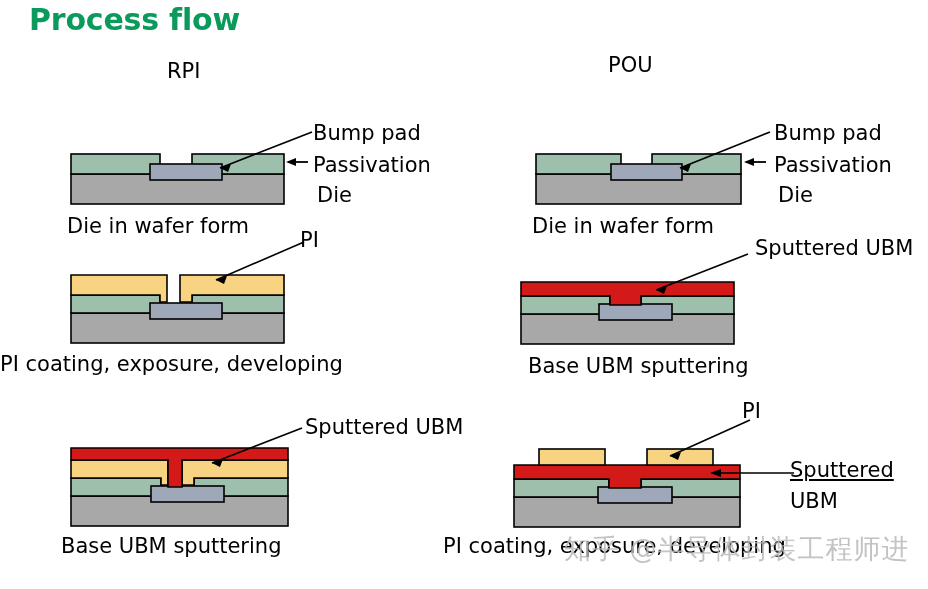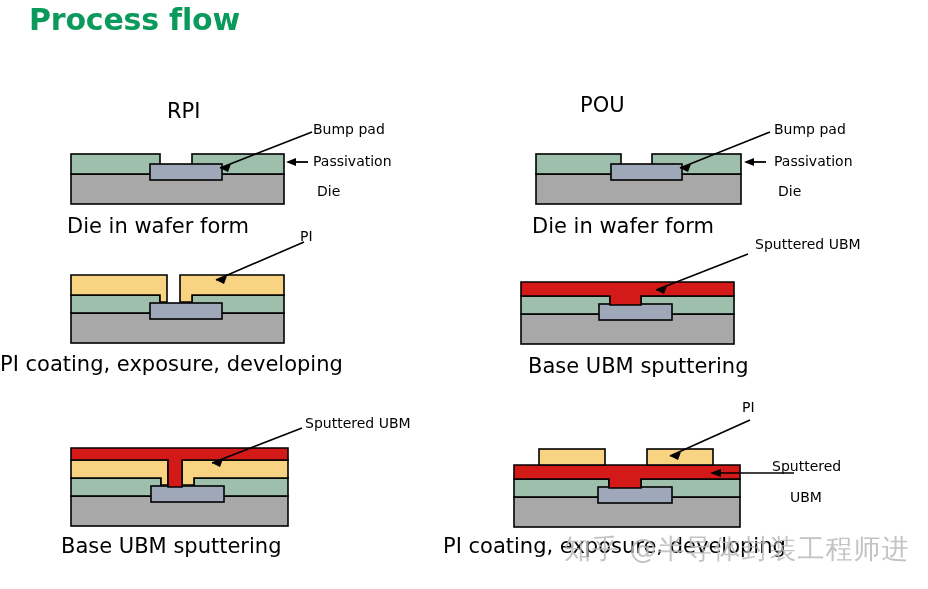--- a/index.html
+++ b/index.html
@@ -29,30 +29,29 @@
     font-weight: bold;
     color: #0a9a5c;
     letter-spacing: -0.2px;
     white-space: nowrap;
   }
   .col-header {
     position: absolute;
     font-size: 21px;
     white-space: nowrap;
     font-family: "DejaVu Sans", sans-serif;
-    margin-top: 40px;
   }
   .caption {
     position: absolute;
     font-size: 21px;
     white-space: nowrap;
   }
   .anno {
     position: absolute;
-    font-size: 14px;
+    font-size: 21px;
     white-space: nowrap;
     line-height: 1.12;
   }
   .diagram {
     position: absolute;
   }
   .diagram svg {
     display: block;
   }
   .watermark {
@@ -69,21 +68,21 @@
   }
 </style>
 </head>
 <body>
 
 <div id="stage">
 
   <div class="title">Process flow</div>
 
   <div class="col-header" style="left:167px; top:59px;">RPI</div>
-  <div class="col-header" style="left:580px; top:53px;">POU</div>
+  <div class="col-header" style="left:608px; top:53px;">POU</div>
 
   <div class="diagram" style="left:70px; top:145px;">
     <svg width="215" height="60" viewBox="0 0 215 60">
 
       <rect x="1" y="29" width="213" height="30" fill="#a8a8a8" stroke="#000" stroke-width="1.6"></rect>
 
       <rect x="1" y="9" width="89" height="20" fill="#9dbfac" stroke="#000" stroke-width="1.6"></rect>
 
       <rect x="122" y="9" width="92" height="20" fill="#9dbfac" stroke="#000" stroke-width="1.6"></rect>
 
@@ -215,19 +214,19 @@
   <svg class="diagram" style="left:648px; top:412px;" width="120" height="54" viewBox="0 0 120 54">
     <line x1="102" y1="8" x2="22" y2="44" stroke="#000" stroke-width="1.6"></line>
     <polygon points="22,44 33,40 30,48" fill="#000"></polygon>
   </svg>
 
   <svg class="diagram" style="left:694px; top:462px;" width="104" height="26" viewBox="0 0 104 26">
     <line x1="100" y1="11" x2="20" y2="11" stroke="#000" stroke-width="1.6"></line>
     <polygon points="16,11 27,7 27,15" fill="#000"></polygon>
   </svg>
   <div class="anno" style="left:742px; top:400px;">PI</div>
-  <div class="anno" style="left:772px; top:459px;">Sputtered</div>
+  <div class="anno" style="left:790px; top:459px;text-decoration:underline;">Sputtered</div>
   <div class="anno" style="left:790px; top:490px;text-align:center;">UBM</div>
   <div class="caption" style="left:443px; top:534px;">PI coating, exposure, developing</div>
 
   <div class="watermark">知乎 @半导体封装工程师进</div>
 
 </div>
 
 </body></html>

